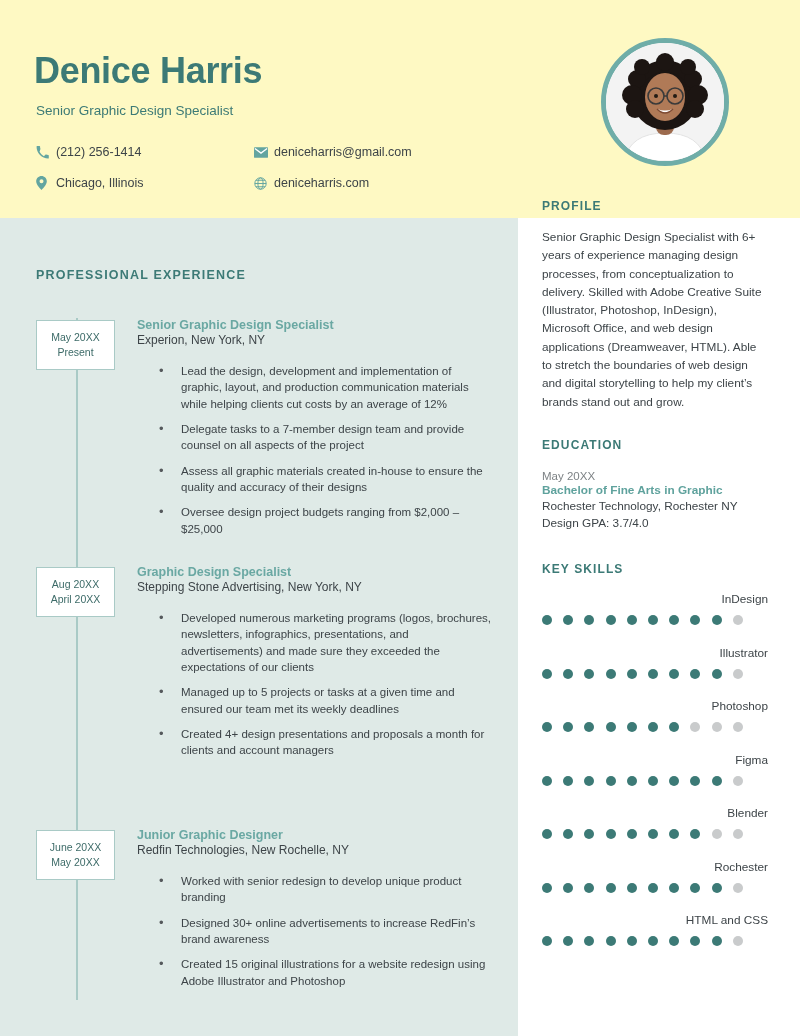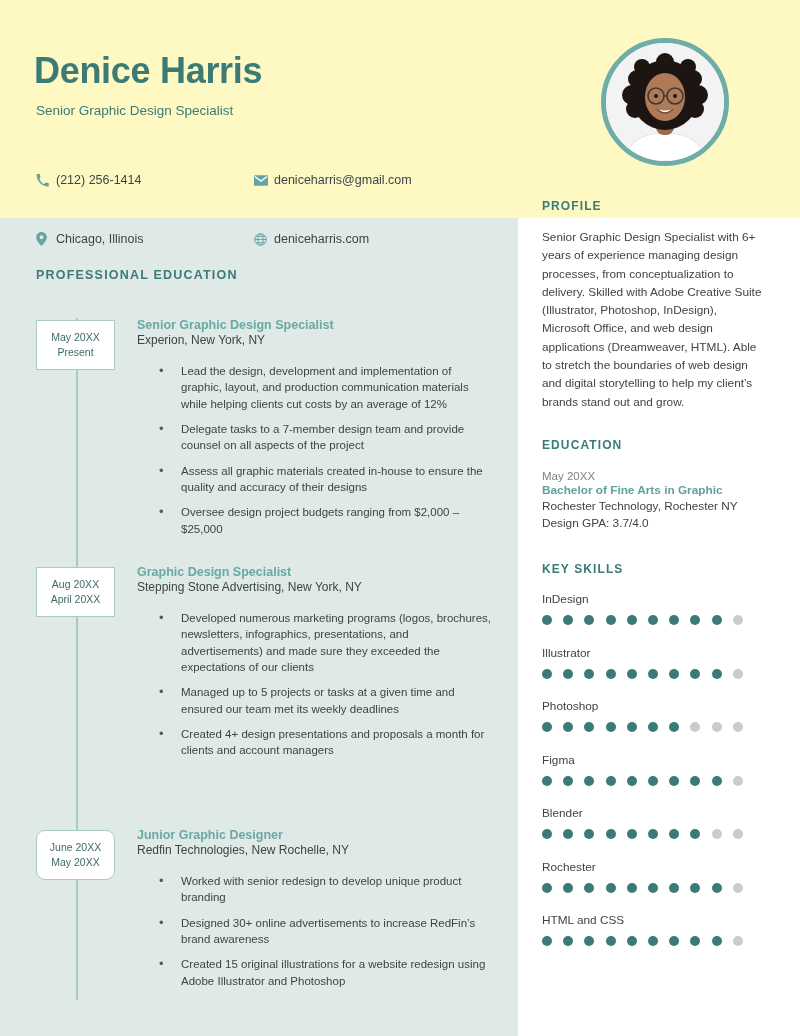--- a/index.html
+++ b/index.html
@@ -58,21 +58,20 @@
   }
   .contact-row {
     display: flex;
     margin-bottom: 17px;
   }
   .contact-item {
     display: flex;
     align-items: center;
     font-size: 12.5px;
     color: #3d4448;
-    margin-top: 28px;
   }
   .contact-item.col1 { width: 218px; }
   .ci-icon {
     width: 20px;
     display: flex;
     align-items: center;
     justify-content: flex-start;
     color: #63a5a0;
     flex-shrink: 0;
   }
@@ -228,21 +227,21 @@
   }
   .edu-school {
     font-size: 11.8px;
     line-height: 1.42;
     color: #3d4448;
   }
 
   .skills-head { position: absolute; top: 562px; }
   .skills-list { position: absolute; top: 592px; width: 226px; }
 
-  .skill { margin-bottom: 20.5px; }
+  .skill { margin-bottom: 20.5px; text-align: right; }
   .skill-name {
     font-size: 11.8px;
     color: #3d4448;
     margin-bottom: 9px;
   }
   .dots { display: flex; gap: 11.2px; }
   .dot {
     width: 10px;
     height: 10px;
     border-radius: 50%;
@@ -337,21 +336,21 @@
         <circle cx="69" cy="53" r="2" fill="#221a14"></circle>
 
         <path d="M51 66 q8 7 16 0 q-8 3 -16 0z" fill="#ffffff"></path>
         <path d="M51 66 q8 8 16 0" fill="none" stroke="#7d4b34" stroke-width="1.4"></path>
       </svg>
     </div>
   </div>
 </div>
 
 <div class="left-col">
-  <div class="section-head exp-head">PROFESSIONAL EDUCATION</div>
+  <div class="section-head exp-head">PROFESSIONAL EXPERIENCE</div>
   <div class="timeline"></div>
 
   <div class="job" style="top:100px;">
     <div class="date-box" style="top:2px;">
       <div>May 20XX</div>
       <div>Present</div>
     </div>
     <div class="job-body">
       <div class="job-title">Senior Graphic Design Specialist</div>
       <div class="job-company">Experion, New York, NY</div>
@@ -374,21 +373,21 @@
       <div class="job-company">Stepping Stone Advertising, New York, NY</div>
       <ul class="bullets">
         <li>Developed numerous marketing programs (logos, brochures, newsletters, infographics, presentations, and advertisements) and made sure they exceeded the expectations of our clients</li>
         <li>Managed up to 5 projects or tasks at a given time and ensured our team met its weekly deadlines</li>
         <li>Created 4+ design presentations and proposals a month for clients and account managers</li>
       </ul>
     </div>
   </div>
 
   <div class="job" style="top:610px;">
-    <div class="date-box" style="top:2px;border-radius:9px;">
+    <div class="date-box" style="top:2px;">
       <div>June 20XX</div>
       <div>May 20XX</div>
     </div>
     <div class="job-body">
       <div class="job-title">Junior Graphic Designer</div>
       <div class="job-company">Redfin Technologies, New Rochelle, NY</div>
       <ul class="bullets">
         <li>Worked with senior redesign to develop unique product branding</li>
         <li>Designed 30+ online advertisements to increase RedFin’s brand awareness</li>
         <li>Created 15 original illustrations for a website redesign using Adobe Illustrator and Photoshop</li>

